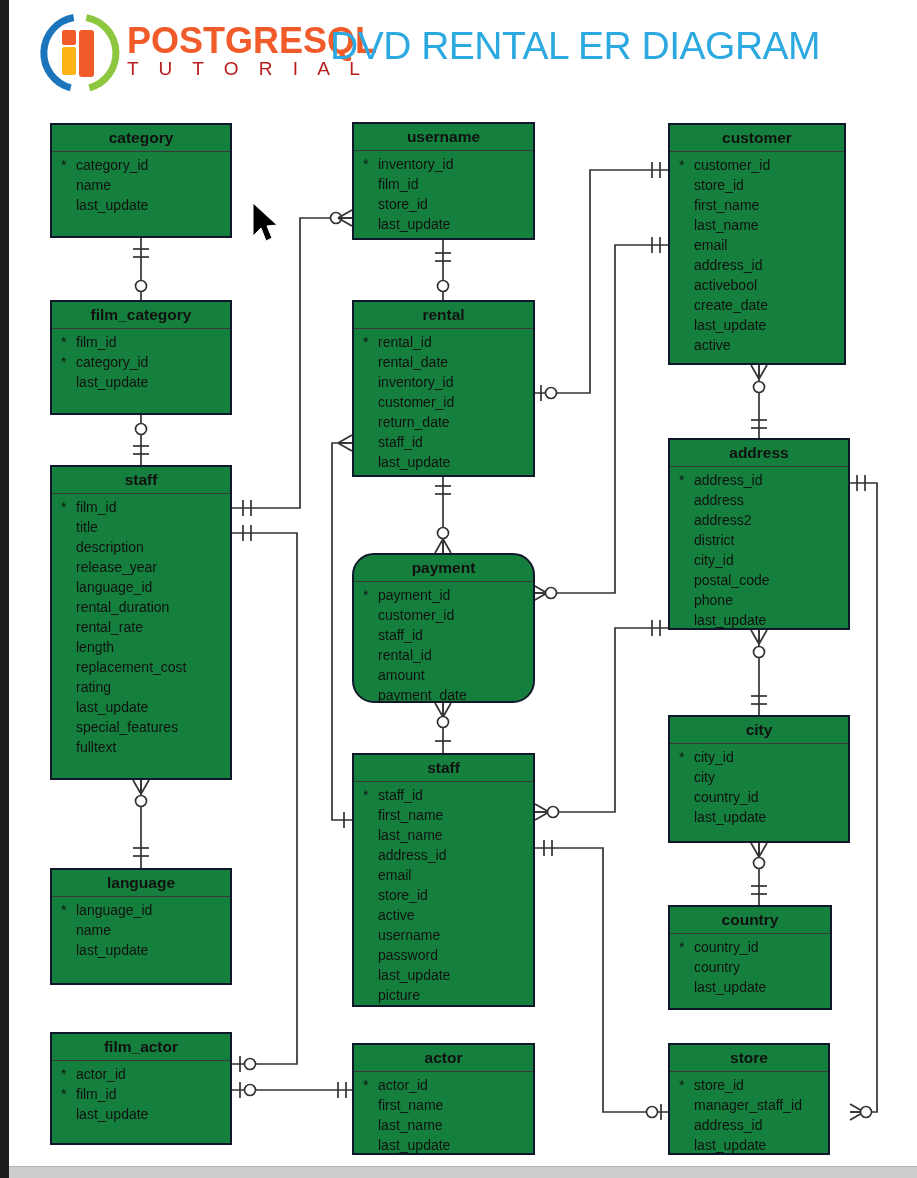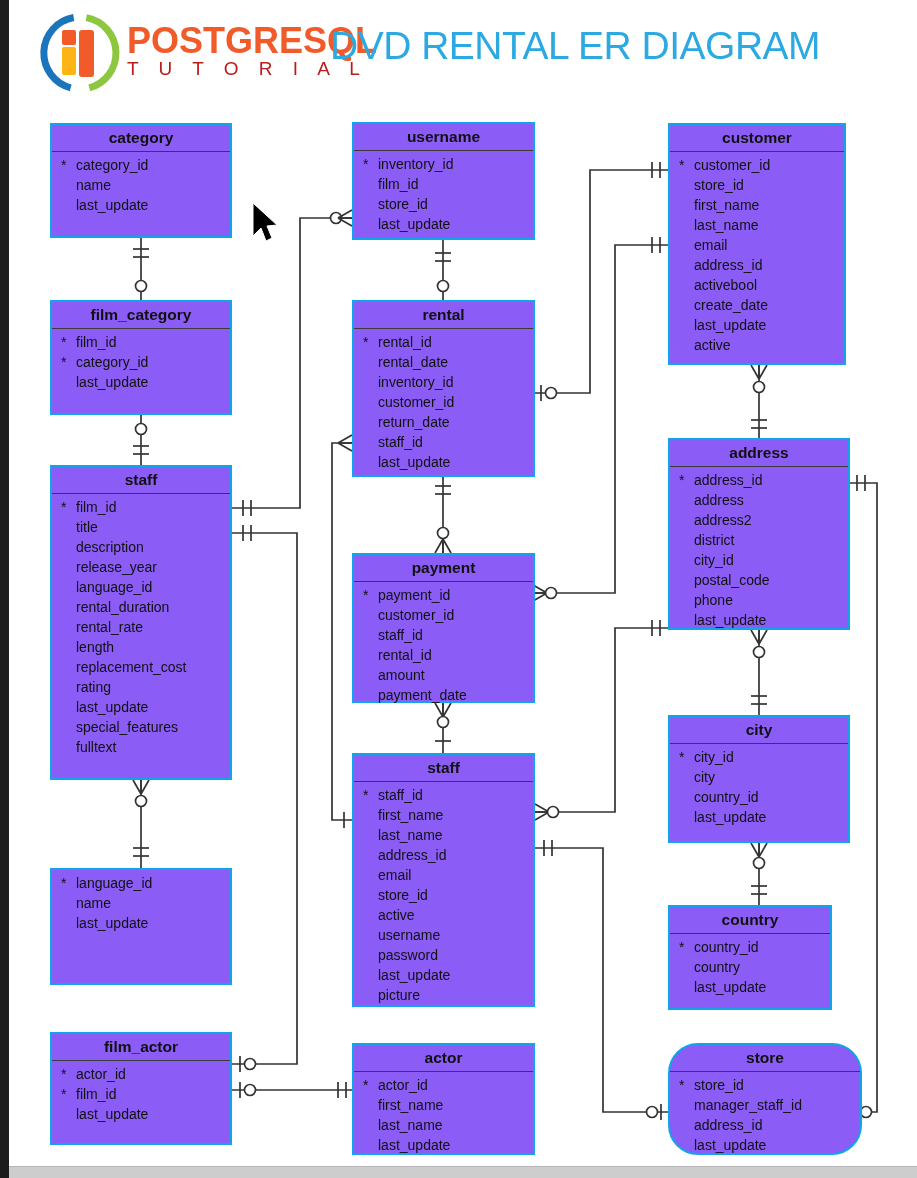--- a/index.html
+++ b/index.html
@@ -7,21 +7,21 @@
          font-family:"Liberation Sans", sans-serif;}
   .left-strip{position:absolute;left:0;top:0;width:9px;height:1178px;background:#1c1c1c;}
   .bottom-strip{position:absolute;left:9px;right:0;top:1166px;height:12px;background:#cdcdcd;border-top:1px solid #b5b5b5;}
   .hdr{position:absolute;left:0;top:0;width:917px;height:110px;}
   .hdr .brand-text{position:absolute;left:127px;top:26px;}
   .brand-line1{font-size:36px;font-weight:bold;color:#f15a29;letter-spacing:0px;line-height:29px;}
   .brand-line2{font-size:19px;color:#b91c1c;letter-spacing:7.5px;line-height:24px;margin-top:2px;}
   .page-title{position:absolute;left:330px;top:24px;font-size:39px;color:#2ba9e0;letter-spacing:-0.5px;white-space:nowrap;}
   #edges{position:absolute;left:0;top:0;z-index:1;}
   #tables{position:absolute;left:0;top:0;z-index:2;width:0;height:0;}
-  .table-box{position:absolute;background:#8b5cf6;border:2px solid #0ea5e9;box-sizing:border-box;}
+  .table-box{position:absolute;background:#15803d;border:2px solid #0f172a;box-sizing:border-box;}
   .table-title{height:26px;line-height:25px;text-align:center;font-weight:bold;font-size:15.5px;
                border-bottom:1.4px solid #3a3a3a;color:#111;}
   .fields{padding-top:3px;}
   .frow{display:flex;height:20px;line-height:20px;font-size:14px;color:#111;padding-left:9px;}
   .pkmark{width:15px;flex:0 0 15px;}
   #cursor{position:absolute;left:0;top:0;z-index:5;}
 </style>
 </head>
 <body>
 
@@ -236,20 +236,21 @@
             <span class="pkmark"></span>
             <span>special_features</span>
           </div>
           <div class="frow">
             <span class="pkmark"></span>
             <span>fulltext</span>
           </div>
         </div>
       </div>
       <div class="table-box" style="left: 50px; top: 868px; width: 182px; height: 117px;">
+        <div class="table-title">language</div>
         <div class="fields">
           <div class="frow">
             <span class="pkmark">*</span>
             <span>language_id</span>
           </div>
           <div class="frow">
             <span class="pkmark"></span>
             <span>name</span>
           </div>
           <div class="frow">
@@ -322,21 +323,21 @@
           <div class="frow">
             <span class="pkmark"></span>
             <span>staff_id</span>
           </div>
           <div class="frow">
             <span class="pkmark"></span>
             <span>last_update</span>
           </div>
         </div>
       </div>
-      <div class="table-box" style="left: 352px; top: 553px; width: 183px; height: 150px;">
+      <div class="table-box" style="left: 352px; top: 553px; width: 183px; height: 150px; border-radius: 22px;">
         <div class="table-title">payment</div>
         <div class="fields">
           <div class="frow">
             <span class="pkmark">*</span>
             <span>payment_id</span>
           </div>
           <div class="frow">
             <span class="pkmark"></span>
             <span>customer_id</span>
           </div>
@@ -541,21 +542,21 @@
           <div class="frow">
             <span class="pkmark"></span>
             <span>country</span>
           </div>
           <div class="frow">
             <span class="pkmark"></span>
             <span>last_update</span>
           </div>
         </div>
       </div>
-      <div class="table-box" style="left: 668px; top: 1043px; width: 194px; height: 112px; border-radius: 30px;">
+      <div class="table-box" style="left: 668px; top: 1043px; width: 162px; height: 112px;">
         <div class="table-title">store</div>
         <div class="fields">
           <div class="frow">
             <span class="pkmark">*</span>
             <span>store_id</span>
           </div>
           <div class="frow">
             <span class="pkmark"></span>
             <span>manager_staff_id</span>
           </div>

